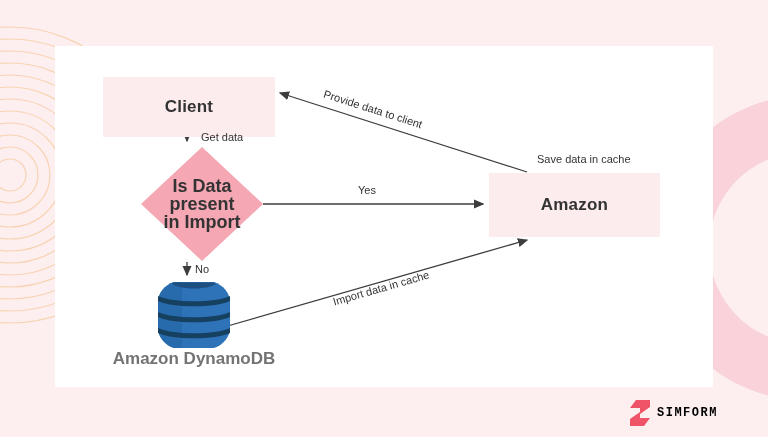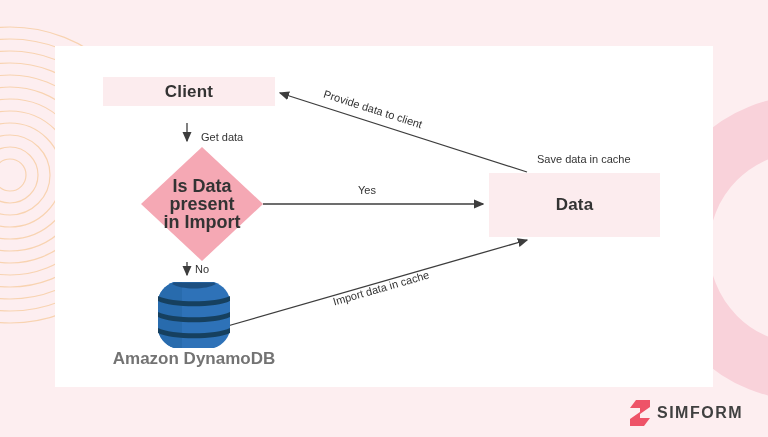--- a/index.html
+++ b/index.html
@@ -10,21 +10,21 @@
   .left-rings{position:absolute;left:0;top:20px;z-index:0;}
   .right-ring{position:absolute;left:653px;top:96px;width:304px;height:304px;
     border:56px solid #f9d2da;border-radius:50%;box-sizing:border-box;z-index:0;}
 
   
   .canvas{position:absolute;left:55px;top:46px;width:658px;height:341px;background:#ffffff;z-index:1;}
   .edge-svg{position:absolute;left:0;top:0;width:658px;height:341px;}
 
   
   .node-box{position:absolute;background:#fcecee;display:flex;align-items:center;justify-content:center;}
-  .client-box{left:48px;top:31px;width:172px;height:29px;}
+  .client-box{left:48px;top:31px;width:172px;height:60px;}
   .cache-box{left:434px;top:127px;width:171px;height:64px;}
   .node-label{font-size:17px;font-weight:bold;color:#333333;letter-spacing:.2px;}
   .decision-text{position:absolute;left:97px;top:131px;width:100px;text-align:center;
     font-size:18px;font-weight:bold;color:#333333;line-height:18px;}
   .decision-text span{display:block;}
   .dynamo-icon{position:absolute;left:103px;top:234px;}
   .dynamo-label{position:absolute;left:29px;top:303px;width:220px;text-align:center;
     font-size:17px;font-weight:bold;color:#737373;}
 
   
@@ -33,21 +33,21 @@
   .lbl-no{left:140px;top:217px;}
   .lbl-yes{left:303px;top:138px;}
   .lbl-save{left:482px;top:107px;}
   .lbl-provide{left:238px;top:57px;width:160px;text-align:center;
     transform:rotate(17.7deg);transform-origin:center;}
   .lbl-import{left:246px;top:236px;width:160px;text-align:center;
     transform:rotate(-16deg);transform-origin:center;}
 
   
   .logo{position:absolute;left:628px;top:399px;display:flex;align-items:center;gap:5px;z-index:2;}
-  .logo-text{font-size:16px;font-weight:800;letter-spacing:1.5px;color:#404040;}
+  .logo-text{font-size:12px;font-weight:800;letter-spacing:1.5px;color:#000000;font-family:Liberation Mono, monospace;}
 </style>
 </head>
 <body>
 
 <div id="page">
 
   <svg class="left-rings" width="180" height="320">
     <g fill="none" stroke="#f7cda2" stroke-width="1.2" opacity="0.8">
       <circle cx="10" cy="155" r="16"></circle>
         <circle cx="10" cy="155" r="28"></circle>
@@ -88,21 +88,21 @@
       <span class="node-label">Client</span>
     </div>
 
     <div class="decision-text">
       <span>Is Data</span>
       <span>present</span>
       <span>in Import</span>
     </div>
 
     <div class="node-box cache-box">
-      <span class="node-label">Data</span>
+      <span class="node-label">Amazon</span>
     </div>
 
     <svg class="dynamo-icon" width="72" height="70" viewBox="0 0 72 70">
       <path d="M16,2 H56 C65,5 72,13 72,22 V48 C72,57 65,65 56,68 H16 C7,65 0,57 0,48 V22 C0,13 7,5 16,2 Z" fill="#2e72b8"></path>
       <path d="M0,22 C0,13 7,5 16,2 L24,2 L24,68 L16,68 C7,65 0,57 0,48 Z" fill="#286bad"></path>
       <path d="M14,4 C24,10 48,10 58,4 L56,2.5 L16,2.5 Z" fill="#1d4f80"></path>
       <path d="M0,16 C14,23 58,23 72,16 L72,21 C58,28 14,28 0,21 Z" fill="#16405f"></path>
       <path d="M0,32 C14,39 58,39 72,32 L72,37 C58,44 14,44 0,37 Z" fill="#16405f"></path>
       <path d="M0,48 C14,55 58,55 72,48 L72,53 C58,60 14,60 0,53 Z" fill="#16405f"></path>
     </svg>

